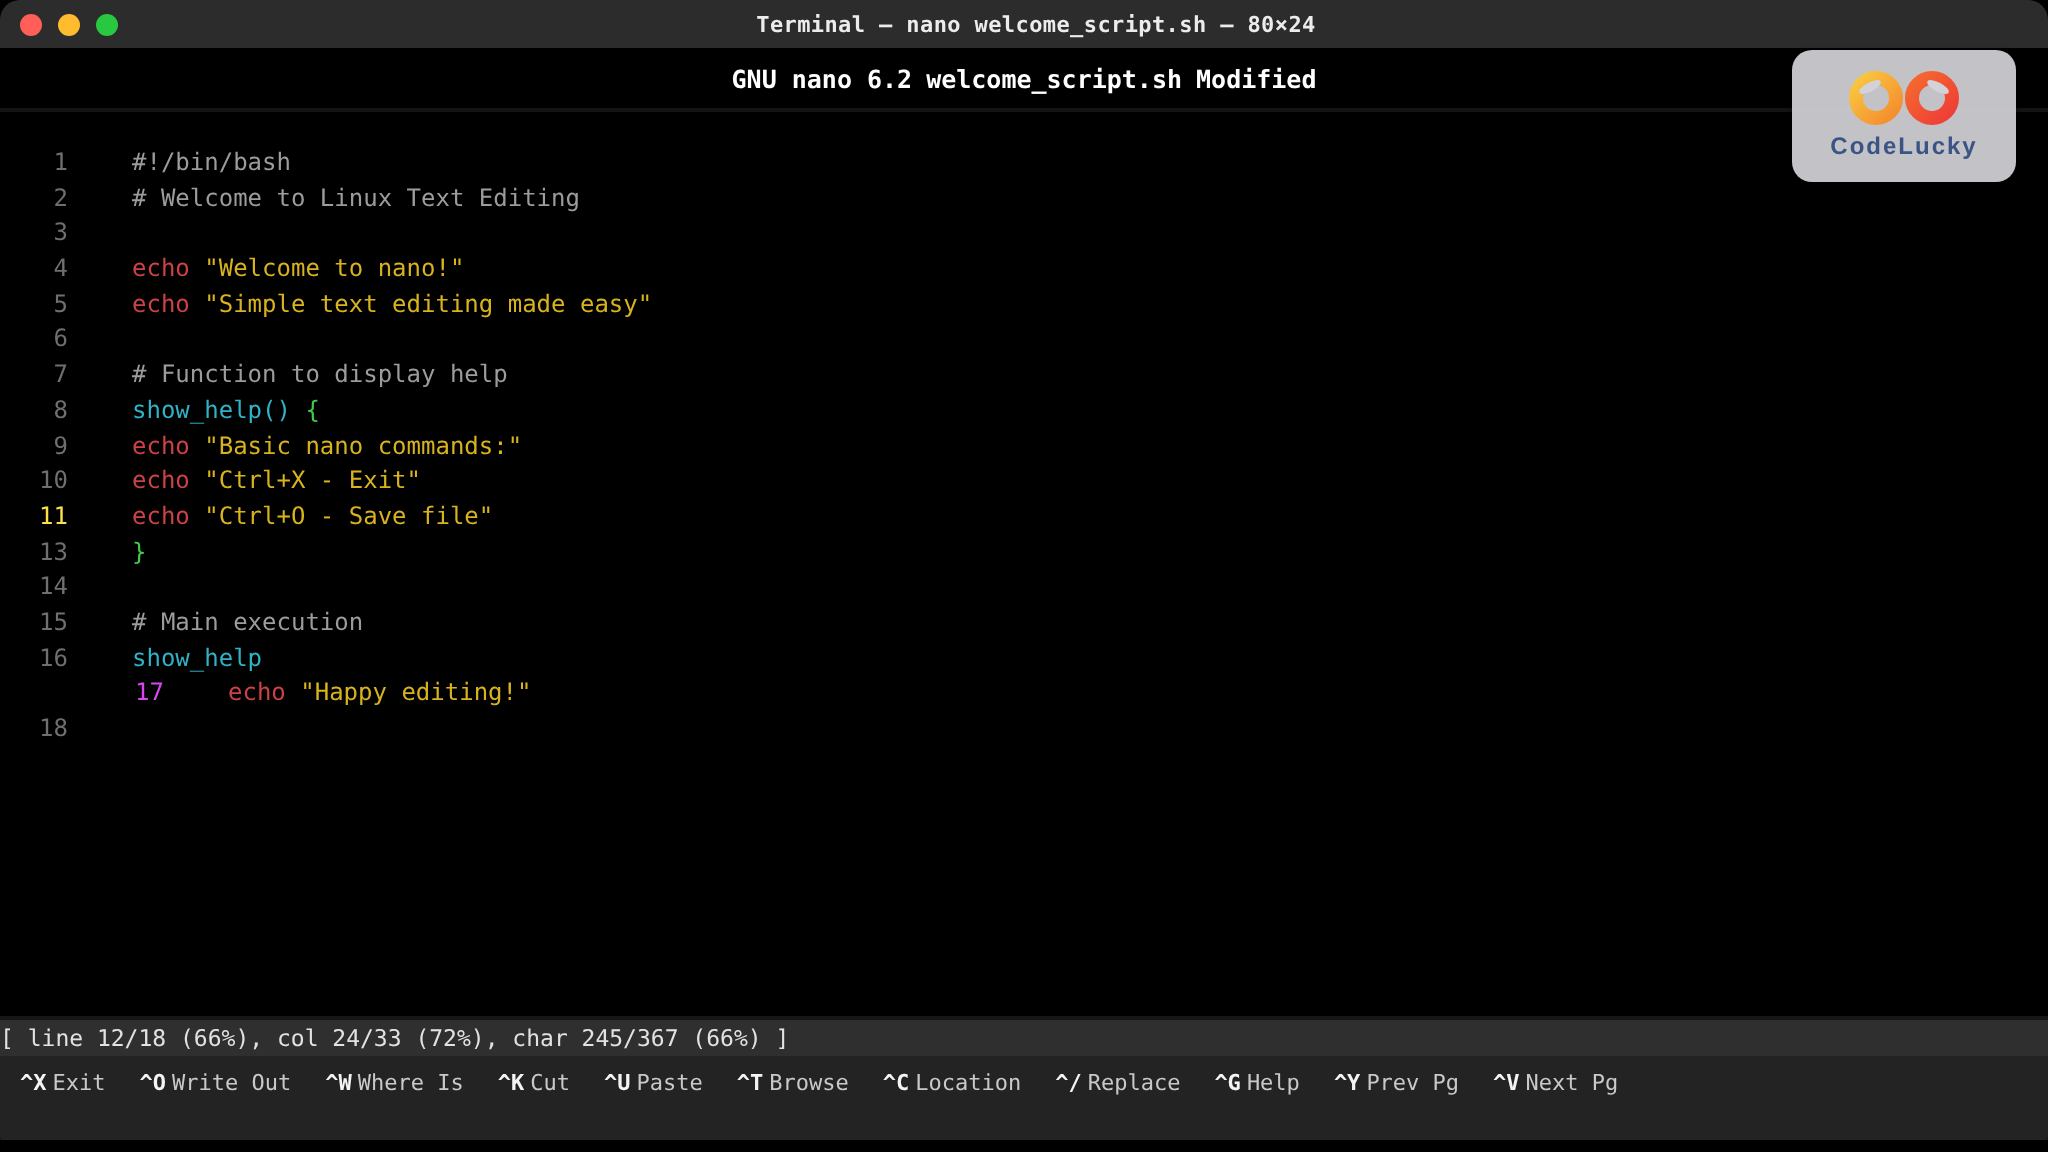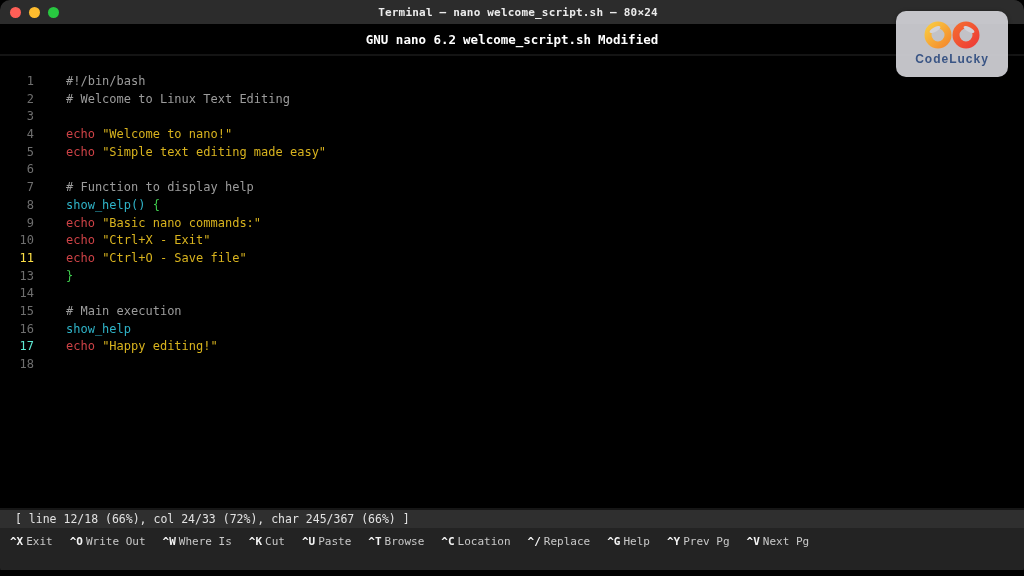--- a/index.html
+++ b/index.html
@@ -54,40 +54,40 @@
   .cursor-block {
     display: inline-block; width: 7px; height: 13px;
     vertical-align: text-bottom; margin-left: 1px;
   }
 
   
   .status-bar {
     height: 18px; flex: 0 0 18px;
     background: #2f2f2f; color: #e2e2e2;
     font-size: 11.5px; line-height: 18px;
-    padding-left: 15px; white-space: pre;
+    padding-left: 0; white-space: pre;
   }
   .status-sep { height: 2px; flex: 0 0 2px; background: #161616; }
 
   
   .shortcuts-bar {
     height: 42px; flex: 0 0 42px;
     background: #232323;
     display: flex; align-items: flex-start;
     padding: 7px 0 0 10px;
     font-size: 11px;
   }
   .shortcut { margin-right: 17px; white-space: nowrap; }
   .shortcut .key { color: #f4f4f4; font-weight: bold; margin-right: 3px; }
   .shortcut .label { color: #c9c9c9; }
   .bottom-strip { height: 6px; flex: 0 0 6px; background: #000; }
 
   
   .badge {
-    position: absolute; top: 11px; right: 16px;
+    position: absolute; top: 25px; right: 16px;
     width: 112px; height: 66px;
     background: rgba(210,210,216,0.92);
     border-radius: 10px;
     display: flex; flex-direction: column; align-items: center;
     box-shadow: 0 1px 4px rgba(0,0,0,0.4);
     z-index: 5;
   }
   .badge svg { margin-top: 9px; }
   .badge .brand {
     font-family: "Liberation Sans", sans-serif;
@@ -127,21 +127,21 @@
         <div class="code-line"><span class="ln" style="color: rgb(111, 111, 111);">6</span><span class="code"></span></div>
         <div class="code-line"><span class="ln" style="color: rgb(111, 111, 111);">7</span><span class="code"><span style="color: rgb(156, 156, 156); margin-top: 40px;"># Function to display help</span></span></div>
         <div class="code-line"><span class="ln" style="color: rgb(111, 111, 111);">8</span><span class="code"><span style="color: rgb(47, 179, 199);">show_help()</span><span style="color: rgb(191, 191, 191);"> </span><span style="color: rgb(63, 204, 78);">{</span></span></div>
         <div class="code-line"><span class="ln" style="color: rgb(111, 111, 111);">9</span><span class="code"><span style="color: rgb(205, 66, 70);">echo </span><span style="color: rgb(216, 179, 30);">"Basic nano commands:"</span></span></div>
         <div class="code-line"><span class="ln" style="color: rgb(111, 111, 111);">10</span><span class="code"><span style="color: rgb(205, 66, 70);">echo </span><span style="color: rgb(216, 179, 30);">"Ctrl+X - Exit"</span></span></div>
         <div class="code-line"><span class="ln" style="color: #fde047;">11</span><span class="code"><span style="color: rgb(205, 66, 70);">echo </span><span style="color: rgb(216, 179, 30);">"Ctrl+O - Save file"</span></span></div>
         <div class="code-line"><span class="ln" style="color: rgb(111, 111, 111);">13</span><span class="code"><span style="color: rgb(63, 204, 78);">}</span></span></div>
         <div class="code-line"><span class="ln" style="color: rgb(111, 111, 111);">14</span><span class="code"></span></div>
         <div class="code-line"><span class="ln" style="color: rgb(111, 111, 111);">15</span><span class="code"><span style="color: rgb(156, 156, 156);"># Main execution</span></span></div>
         <div class="code-line"><span class="ln" style="color: rgb(111, 111, 111);">16</span><span class="code"><span style="color: rgb(47, 179, 199);">show_help</span></span></div>
-        <div class="code-line"><span class="ln" style="color: #5eead4;">17</span><span class="code"><span style="color: rgb(205, 66, 70);">echo </span><span style="color: rgb(216, 179, 30);">"Happy editing!"</span></span></div>
+        <div class="code-line"><span class="ln" style="color: #d946ef; margin-left: 48px;">17</span><span class="code"><span style="color: rgb(205, 66, 70);">echo </span><span style="color: rgb(216, 179, 30);">"Happy editing!"</span></span></div>
         <div class="code-line"><span class="ln" style="color: rgb(111, 111, 111);">18</span><span class="code"></span></div>
       </div>
   </div>
 
   <div class="status-sep"></div>
   <div class="status-bar">[ line 12/18 (66%), col 24/33 (72%), char 245/367 (66%) ]</div>
 
   <div class="shortcuts-bar">
       <span class="shortcut"><span class="key">^X</span><span class="label">Exit</span></span>
       <span class="shortcut"><span class="key">^O</span><span class="label">Write Out</span></span>

